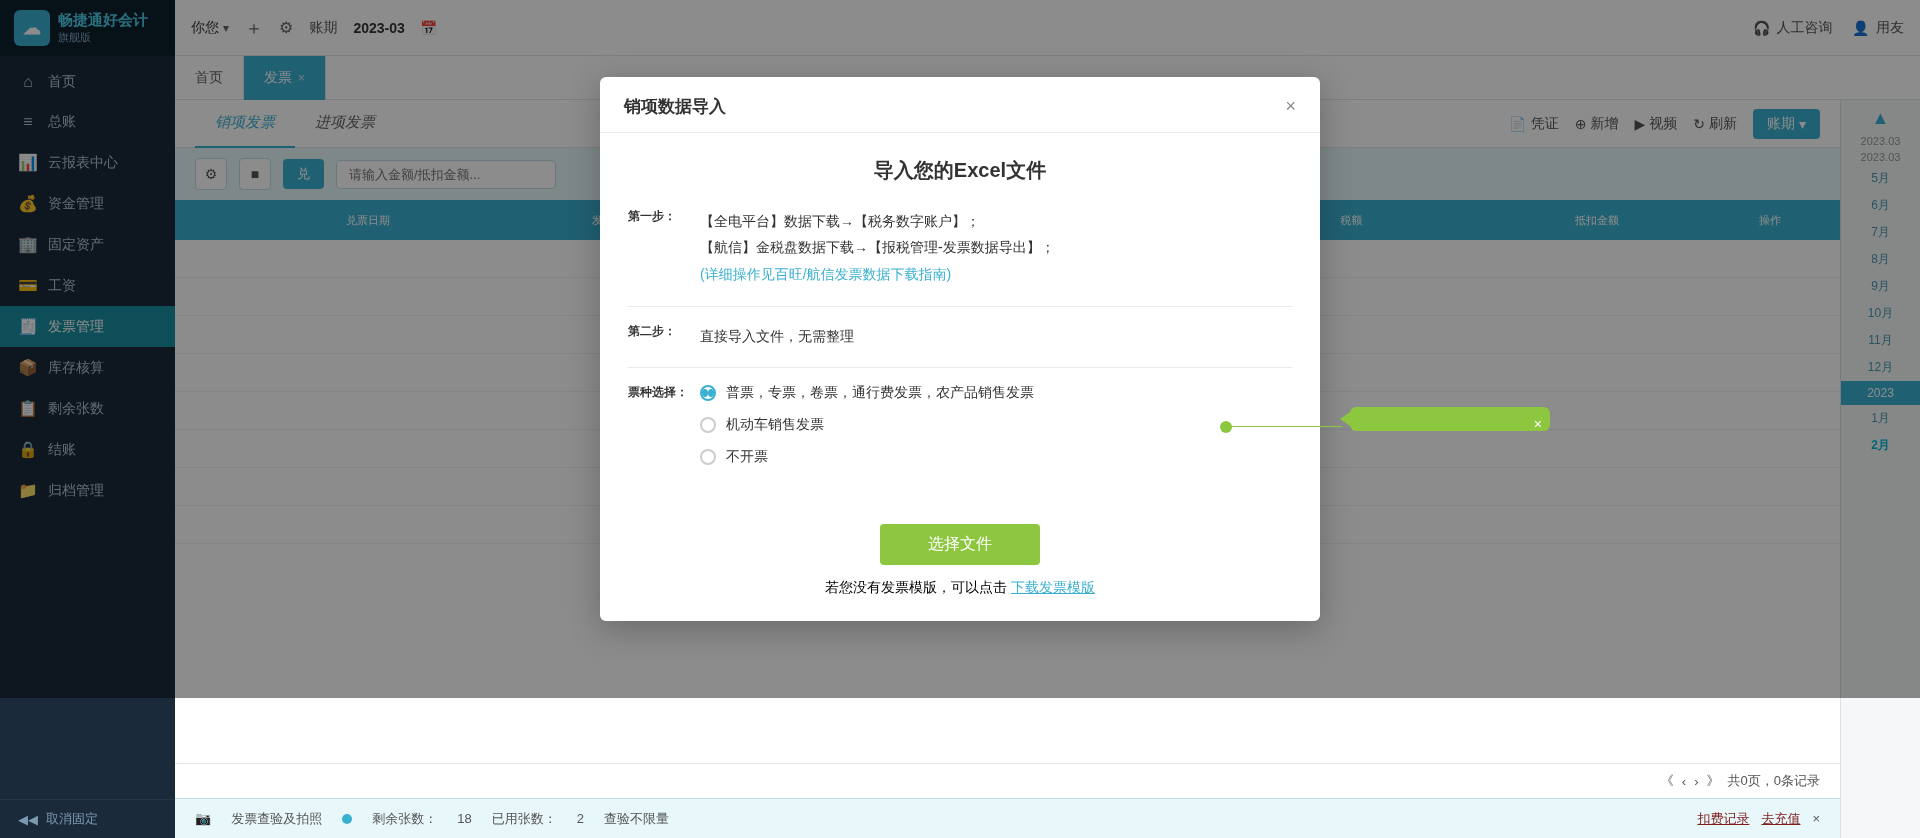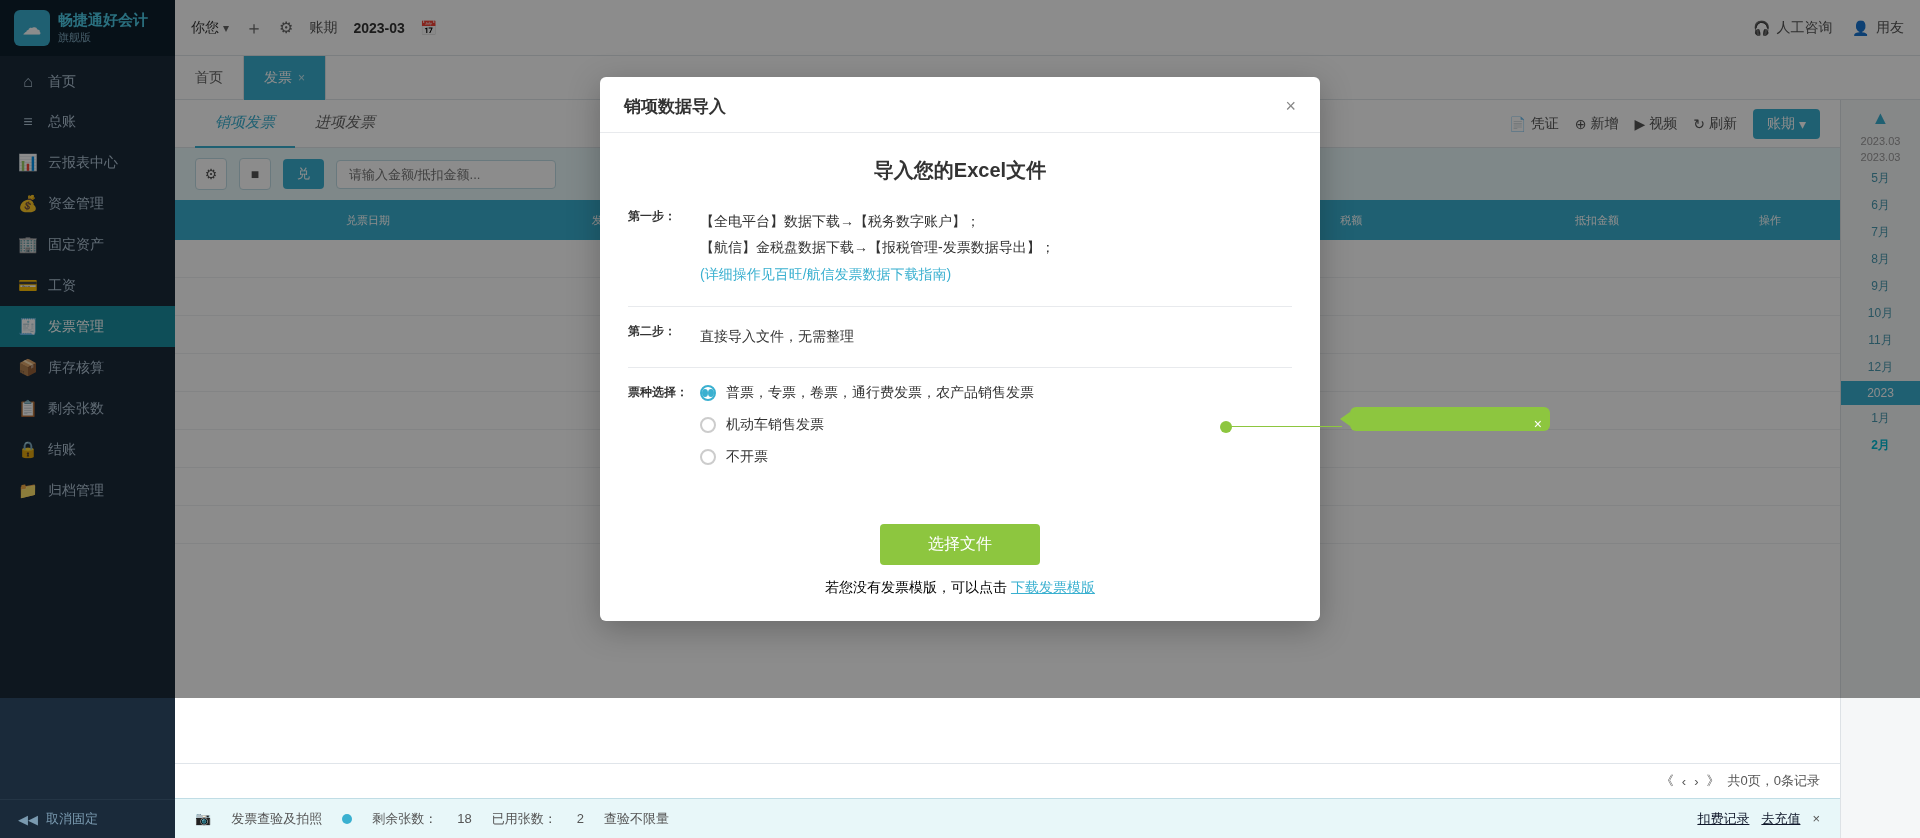--- a/index.html
+++ b/index.html
@@ -65,21 +65,21 @@
     .table-header { background: #3ab0d0; color: white; display: grid; grid-template-columns: 50px 1fr 1fr 1fr 1fr 1fr 1fr 100px; padding: 0 20px; height: 40px; align-items: center; flex-shrink: 0; font-size: 11px; }
     .table-cell { text-align: center; }
 
     
     .content-wrapper { flex: 1; display: flex; overflow: hidden; }
     .content-main { flex: 1; display: flex; flex-direction: column; overflow: hidden; }
 
     
     .bottom-bar { background: #e8f7f9; border-top: 1px solid #c0dde5; padding: 8px 20px; display: flex; align-items: center; gap: 20px; font-size: 13px; color: #555; flex-shrink: 0; height: 40px; }
     .bottom-bar-right { margin-left: auto; display: flex; align-items: center; gap: 12px; }
-    .bottom-link { color: #0f172a; cursor: pointer; text-decoration: underline; }
+    .bottom-link { color: #7f1d1d; cursor: pointer; text-decoration: underline; }
 
     
     .pagination { background: #fff; padding: 8px 20px; display: flex; align-items: center; justify-content: flex-end; gap: 8px; border-top: 1px solid #e0e5ea; flex-shrink: 0; font-size: 13px; color: #555; }
 
     
     .overlay { position: absolute; top: 0; left: 0; width: 1920px; height: 698px; background: rgba(0,0,0,0.45); z-index: 100; display: flex; align-items: center; justify-content: center; }
 
     
     .modal { background: white; border-radius: 6px; width: 720px; box-shadow: 0 8px 32px rgba(0,0,0,0.25); position: relative; }
     .modal-header { padding: 18px 24px 14px; border-bottom: 1px solid #e8eaed; display: flex; align-items: center; justify-content: space-between; }

